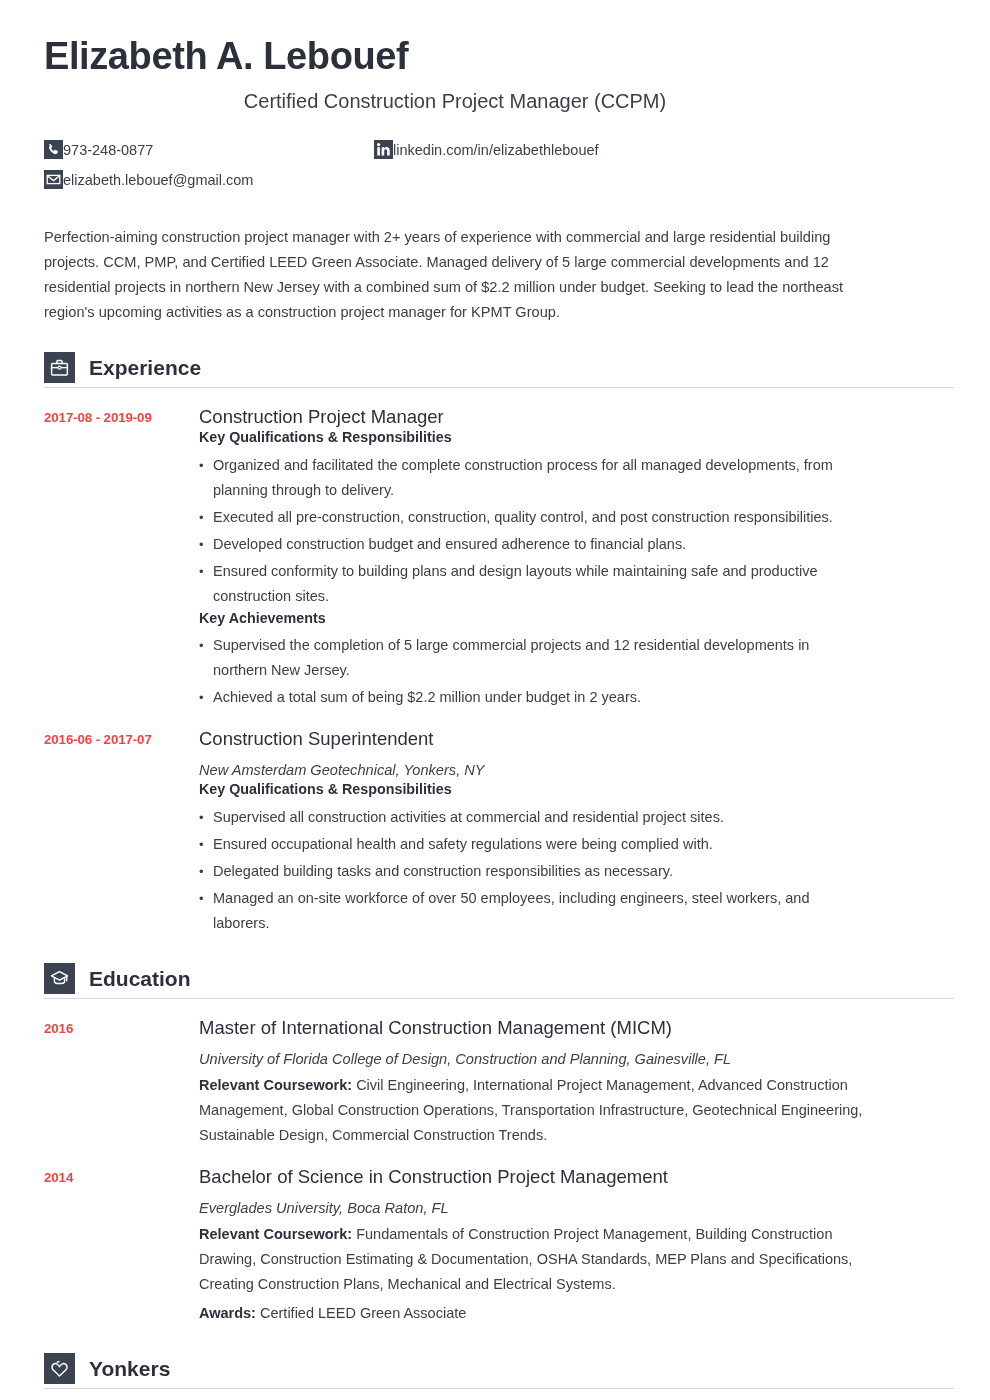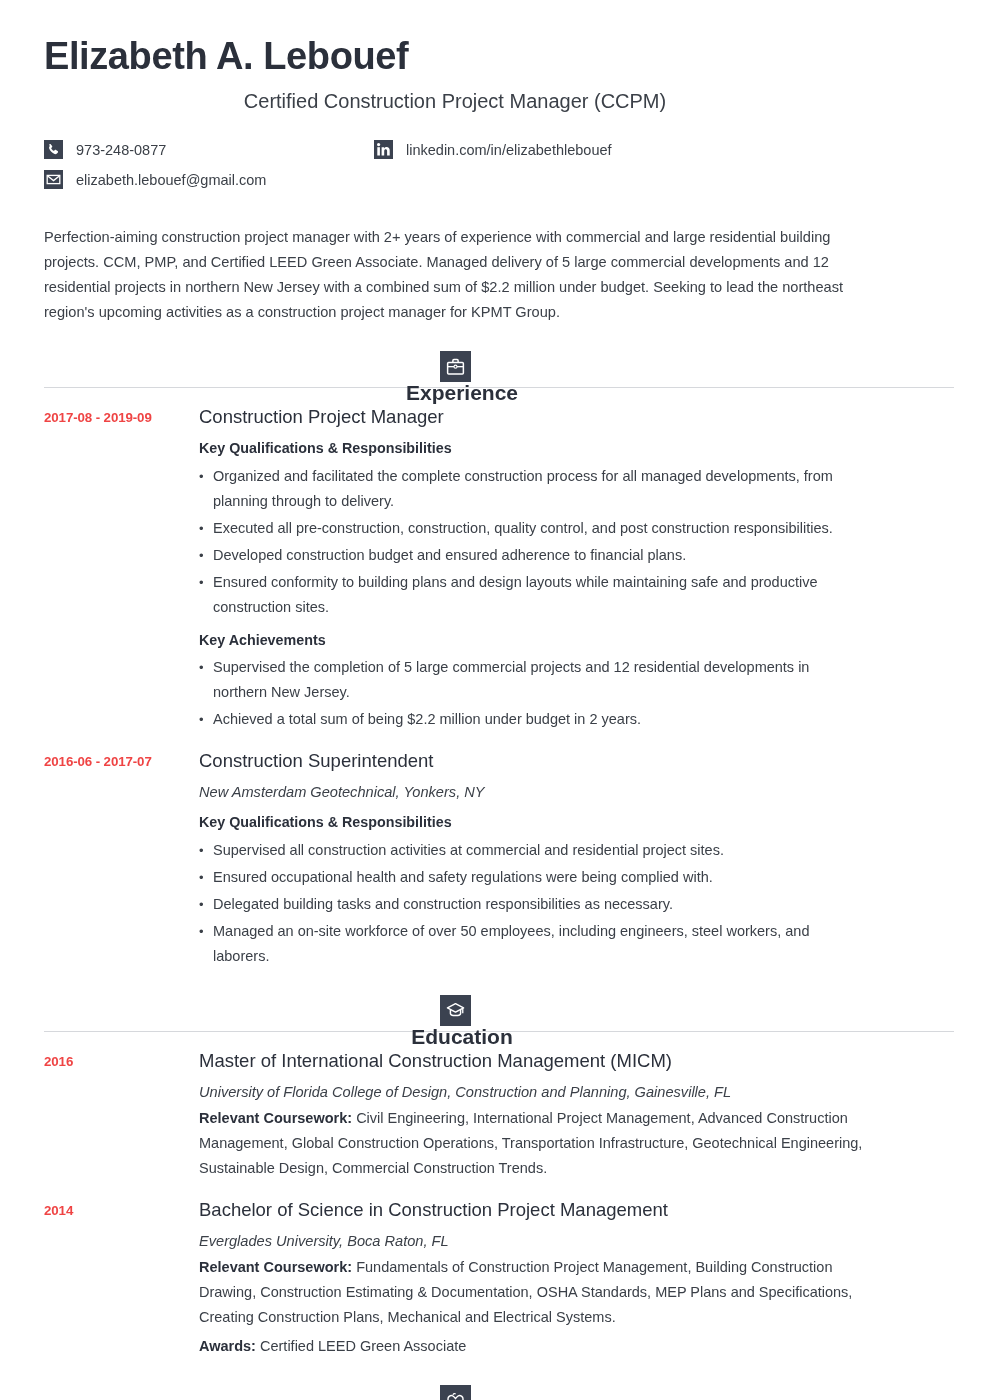--- a/index.html
+++ b/index.html
@@ -55,21 +55,21 @@
     width: 700px;
   }
   .contact-item {
     display: flex;
     align-items: center;
     width: 330px;
     height: 30px;
     font-size: 14.5px;
     color: #3b4048;
   }
-  .contact-item .ci-text { margin-left: 13px; white-space: nowrap; text-align: center; }
+  .contact-item .ci-text { white-space: nowrap; text-align: center; }
   .ic {
     width: 19px;
     height: 19px;
     flex: 0 0 19px;
     display: block;
   }
   .ic svg { display: block; width: 19px; height: 19px; }
 
   
   .summary {
@@ -80,21 +80,20 @@
     max-width: 900px;
   }
 
   
   .section { margin-top: 26px; }
   .section-head {
     display: flex;
     align-items: center;
     position: relative;
     height: 34px;
-    flex-direction: column;
   }
   .section-icon {
     width: 31px;
     height: 31px;
     flex: 0 0 31px;
     background: #3b4250;
     display: flex;
     align-items: center;
     justify-content: center;
   }
@@ -140,21 +139,20 @@
     font-size: 14.6px;
     font-style: italic;
     color: #3b4048;
     margin-top: 11px;
     line-height: 1.3;
   }
   .entry-sub {
     font-size: 14.3px;
     font-weight: bold;
     color: #2b303b;
-    margin-top: 11px;
     line-height: 1.3;
   }
   ul.bullets {
     list-style: none;
     margin: 6px 0 0 0;
     padding: 0;
   }
   ul.bullets li {
     position: relative;
     padding-left: 14px;

